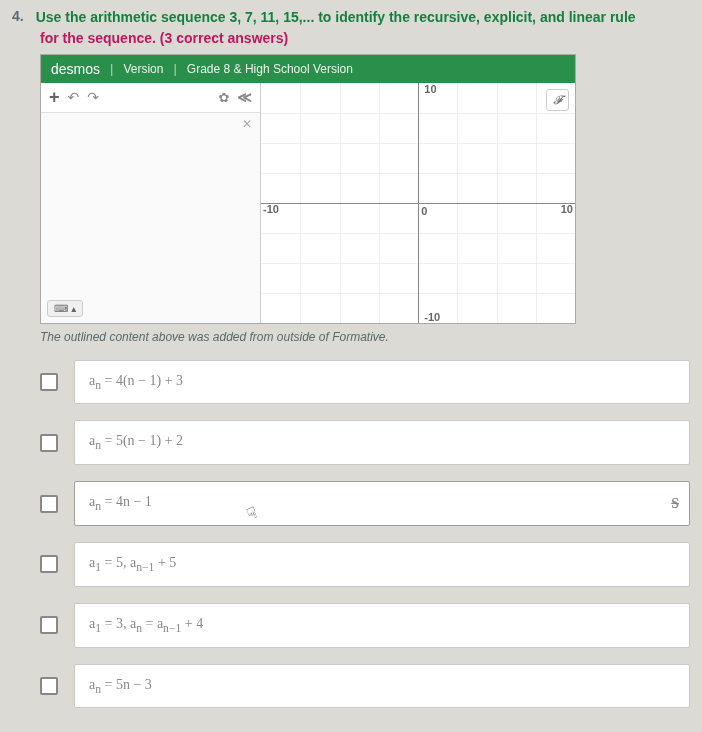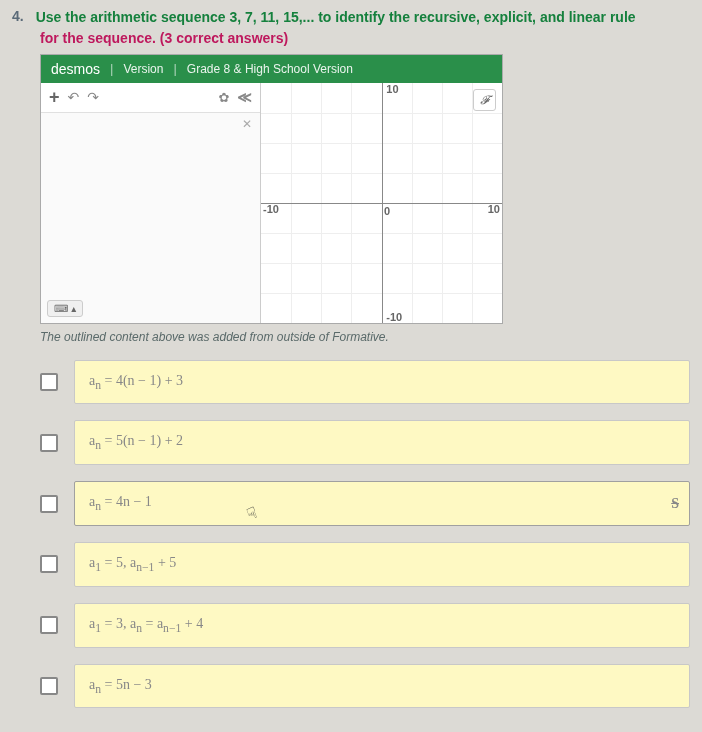--- a/index.html
+++ b/index.html
@@ -34,21 +34,21 @@
     .question-sub {
       padding: 0 12px 8px 40px;
       font-weight: 600;
       font-size: 14px;
       color: #be185d;
     }
     .desmos-container {
       margin: 0 12px 0 40px;
       border: 1px solid #aaa;
       background: #fff;
-      width: 463px;
+      width: 536px;
     }
     .desmos-header {
       background: #2a8f4a;
       color: #fff;
       padding: 6px 10px;
       font-size: 13px;
       display: flex;
       align-items: center;
       gap: 10px;
     }
@@ -194,21 +194,21 @@
     .option-checkbox {
       width: 18px;
       height: 18px;
       border: 2px solid #888;
       border-radius: 2px;
       background: #fff;
       flex-shrink: 0;
     }
     .option-box {
       flex: 1;
-      background: #fef9c3;
+      background: #ffffff;
       border: 1px solid #c8c8c8;
       border-radius: 2px;
       padding: 12px 14px;
       font-family: "Times New Roman", serif;
       font-size: 14px;
       color: #888;
       position: relative;
     }
     .option-box.hover {
       border-color: #a0a0a0;

